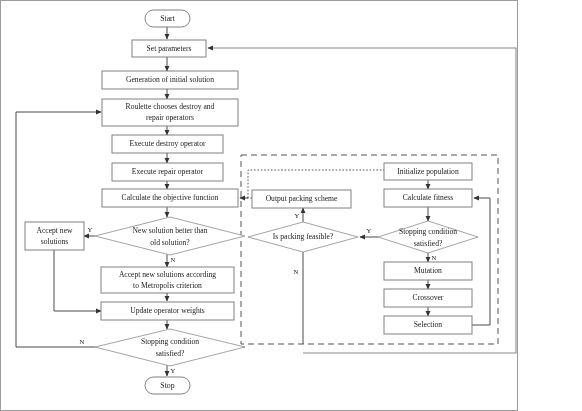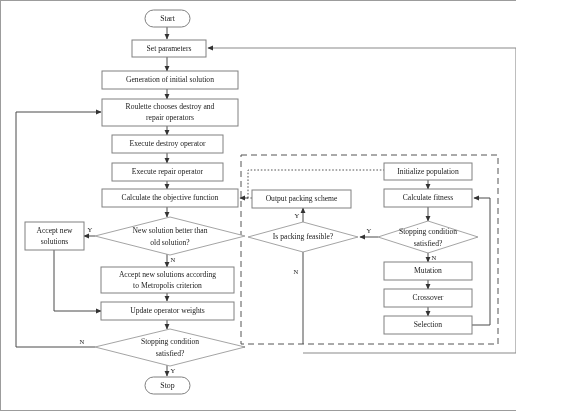--- a/index.html
+++ b/index.html
@@ -1,18 +1,18 @@
 <!DOCTYPE html>
 <html><head>
 <meta charset="utf-8">
 <title>Algorithm Flowchart</title>
 <style>
   html,body{margin:0;padding:0;background:#ffffff;}
   body{font-family:"Liberation Serif", serif;}
-  #canvas{position:relative;width:516px;height:411px;background:#ffffff;overflow:hidden;}
+  #canvas{position:relative;width:582px;height:411px;background:#ffffff;overflow:hidden;}
   svg{position:absolute;left:0;top:0;width:582px;height:411px;}
   text{font-family:"Liberation Serif", serif;fill:#1a1a1a;}
   .nodetext{font-size:7.6px;text-anchor:middle;dominant-baseline:middle;}
   .termtext{font-size:7.8px;text-anchor:middle;dominant-baseline:middle;}
   .dectext{font-size:7.6px;text-anchor:middle;dominant-baseline:middle;}
   .edgelabel{font-size:6.6px;text-anchor:middle;dominant-baseline:middle;}
   .box{fill:#ffffff;stroke:#808080;stroke-width:1;}
   .term{fill:#ffffff;stroke:#808080;stroke-width:1;}
   .dia{fill:#ffffff;stroke:#9a9a9a;stroke-width:0.9;}
   .ln{stroke:#4a4a4a;stroke-width:1;fill:none;}

